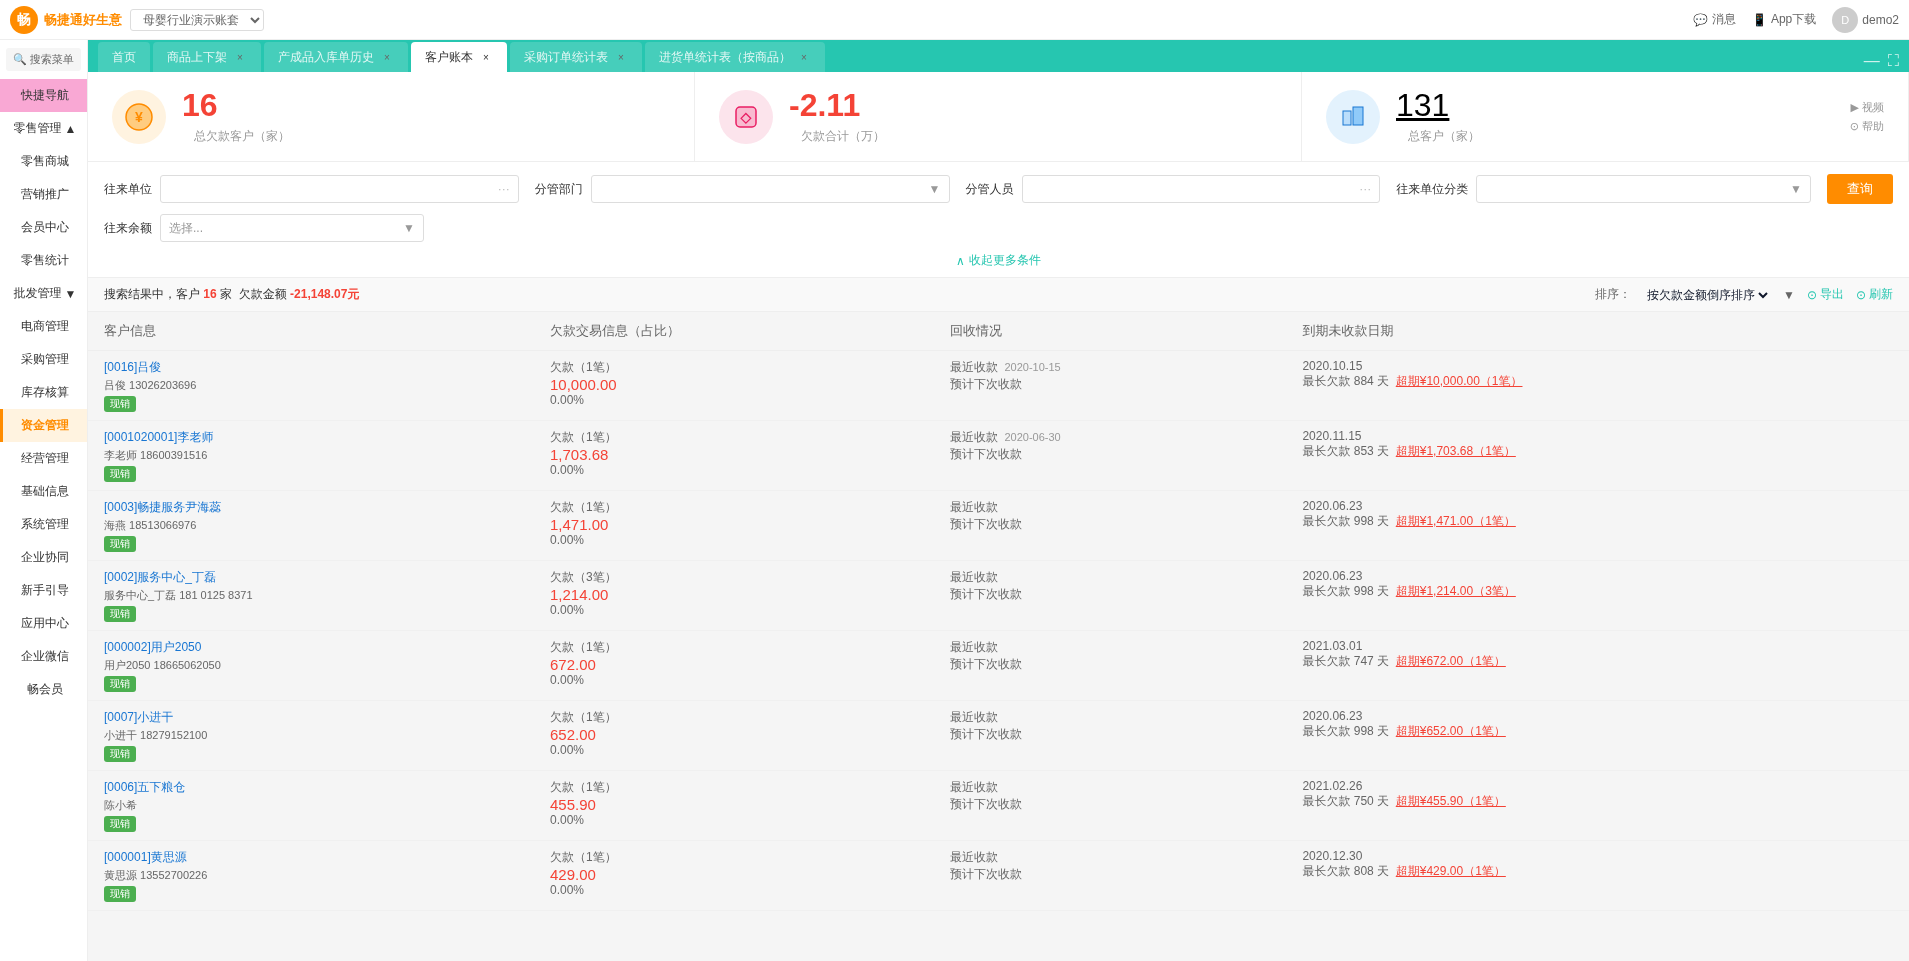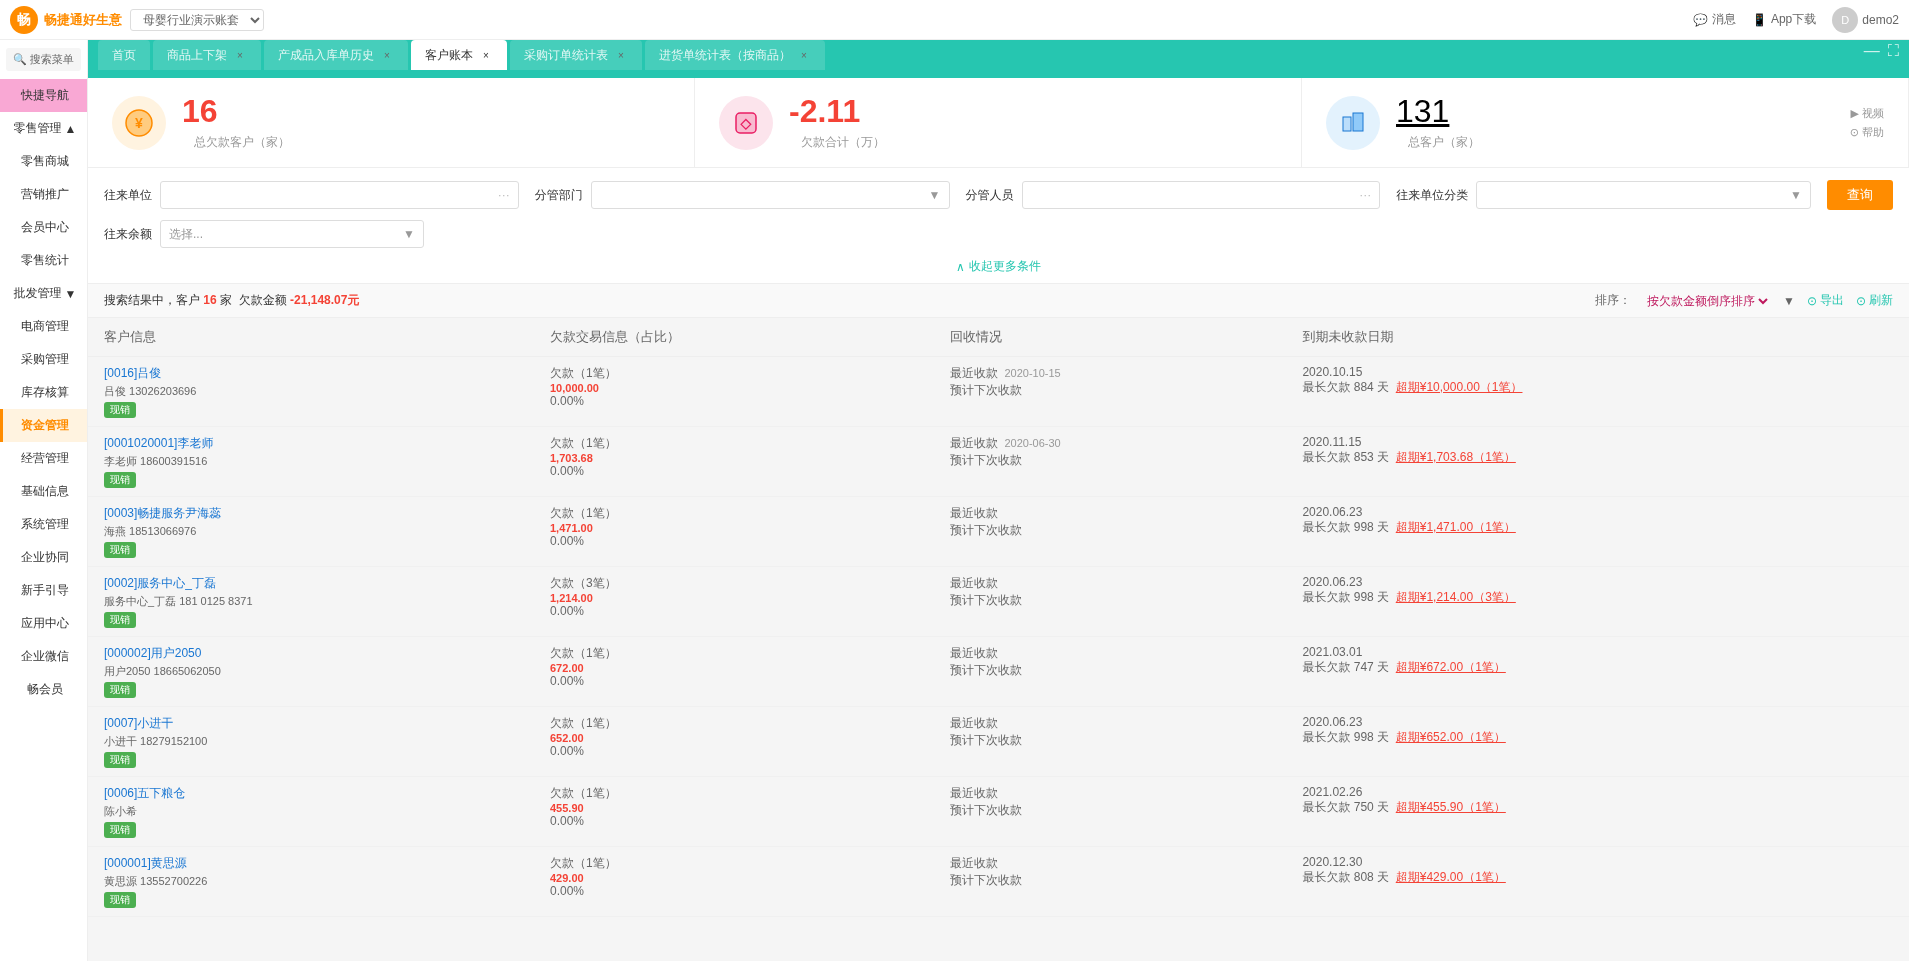--- a/index.html
+++ b/index.html
@@ -23,21 +23,21 @@
     
     .sidebar { width: 88px; background: #fff; border-right: 1px solid #eee; display: flex; flex-direction: column; flex-shrink: 0; overflow-y: auto; }
     .sidebar-search { padding: 8px 6px; text-align: center; }
     .sidebar-search-btn { background: #f5f5f5; border: none; border-radius: 3px; width: 100%; padding: 4px 0; font-size: 11px; color: #666; cursor: pointer; display: flex; align-items: center; justify-content: center; gap: 3px; }
     .sidebar-item { padding: 8px 4px; text-align: center; cursor: pointer; font-size: 12px; color: #333; border-left: 3px solid transparent; }
     .sidebar-item.active { background: #fff3e0; color: #ff8c00; border-left-color: #ff8c00; font-weight: bold; }
     .sidebar-item.has-arrow { display: flex; align-items: center; justify-content: center; gap: 3px; }
     .quick-nav { background: #f9a8d4; }
 
     
-    .tab-bar { height: 38px; background: #26c6b0; display: flex; align-items: flex-start; padding: 0 0 0 10px; flex-shrink: 0; gap: 0; }
+    .tab-bar { height: 32px; background: #26c6b0; display: flex; align-items: flex-end; padding: 0 0 0 10px; flex-shrink: 0; gap: 0; }
     .tab { height: 30px; padding: 0 14px; display: flex; align-items: center; gap: 6px; border-radius: 4px 4px 0 0; font-size: 12px; cursor: pointer; background: rgba(255,255,255,0.15); color: rgba(255,255,255,0.85); margin-right: 3px; }
     .tab.active { background: #fff; color: #333; }
     .tab-close { width: 14px; height: 14px; border-radius: 50%; display: flex; align-items: center; justify-content: center; font-size: 10px; color: #666; cursor: pointer; }
     .tab-actions { margin-left: auto; display: flex; align-items: center; padding: 0 8px; gap: 4px; }
     .tab-action-btn { color: rgba(255,255,255,0.8); cursor: pointer; font-size: 16px; padding: 2px; }
 
     
     .content { flex: 1; overflow: hidden; display: flex; flex-direction: column; }
 
     
@@ -66,33 +66,33 @@
     .search-btn { background: #ff8c00; color: #fff; border: none; border-radius: 3px; padding: 6px 20px; font-size: 13px; cursor: pointer; }
     .collapse-row { display: flex; justify-content: center; }
     .collapse-btn { color: #26c6b0; font-size: 12px; cursor: pointer; display: flex; align-items: center; gap: 4px; border: none; background: none; }
 
     
     .table-area { flex: 1; overflow: hidden; display: flex; flex-direction: column; }
     .table-header-bar { display: flex; align-items: center; justify-content: space-between; padding: 8px 16px; background: #f9f9f9; border-bottom: 1px solid #eee; flex-shrink: 0; }
     .table-summary { font-size: 12px; color: #333; }
     .table-summary .highlight { color: #f44336; font-weight: bold; }
     .table-sort-area { display: flex; align-items: center; gap: 12px; font-size: 12px; color: #666; }
-    .sort-select { border: none; background: none; color: #be185d; font-size: 12px; cursor: pointer; }
+    .sort-select { border: none; background: none; color: #0f172a; font-size: 12px; cursor: pointer; }
     .action-link { color: #26c6b0; cursor: pointer; display: flex; align-items: center; gap: 3px; }
 
     
     .table-scroll { flex: 1; overflow-y: auto; }
     table { width: 100%; border-collapse: collapse; }
     thead tr { background: #f5f5f5; }
     th { padding: 10px 16px; text-align: left; font-size: 13px; color: #666; font-weight: normal; border-bottom: 1px solid #eee; position: sticky; top: 0; background: #f5f5f5; z-index: 1; }
     td { padding: 8px 16px; font-size: 12px; border-bottom: 1px solid #f0f0f0; vertical-align: top; }
     .customer-name { color: #1976d2; cursor: pointer; font-size: 12px; text-decoration: none; }
     .customer-phone { color: #666; font-size: 11px; margin-top: 2px; }
     .badge-green { background: #4caf50; color: #fff; font-size: 10px; padding: 1px 6px; border-radius: 3px; display: inline-block; margin-top: 3px; }
-    .amount-red { color: #f44336; font-size: 11px; font-weight: 700; }
+    .amount-red { color: #f44336; font-size: 15px; font-weight: 400; }
     .amount-pct { color: #666; font-size: 12px; }
     .collection-date { color: #999; font-size: 11px; }
     .collection-label { color: #666; font-size: 12px; }
     .overdue-days { color: #666; font-size: 12px; }
     .overdue-link { color: #f44336; cursor: pointer; font-size: 12px; }
 
     
     .table-scroll::-webkit-scrollbar { width: 6px; }
     .table-scroll::-webkit-scrollbar-track { background: #f5f5f5; }
     .table-scroll::-webkit-scrollbar-thumb { background: #ccc; border-radius: 3px; }

